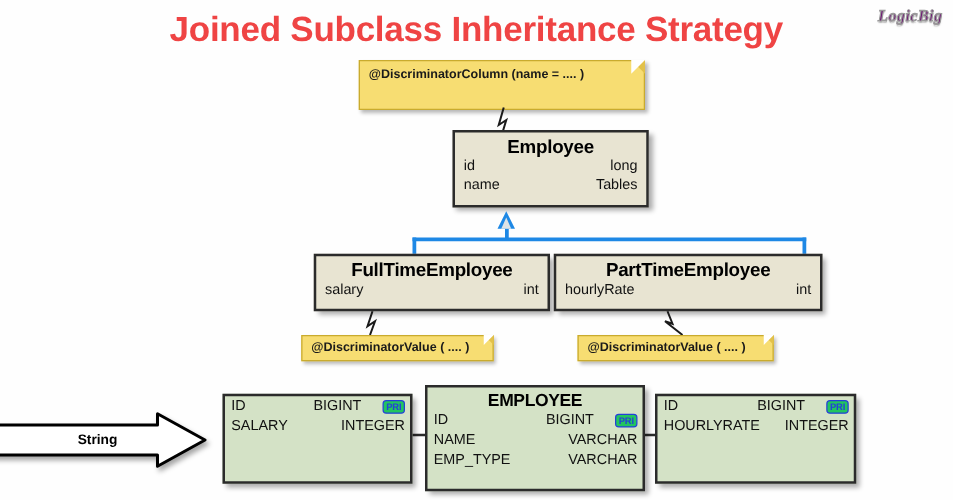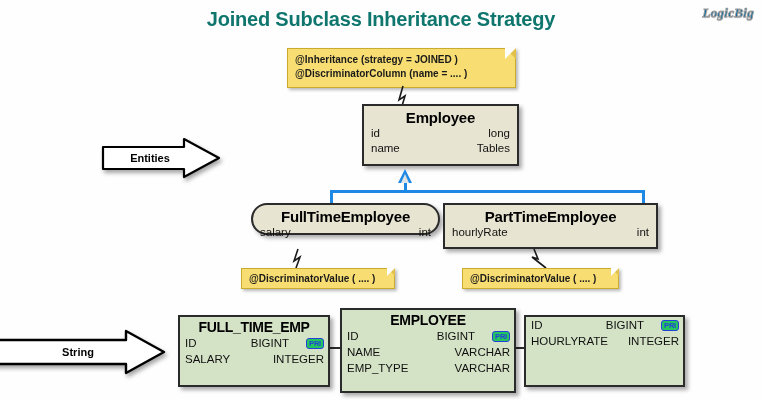--- a/index.html
+++ b/index.html
@@ -22,34 +22,34 @@
     height: 400px;
   }
 
   
   .title {
     position: absolute;
     left: 0;
     top: 8px;
     width: 762px;
     text-align: center;
-    font-size: 20px;
-    font-weight: bold;
-    color: #0f766e;
+    font-size: 28px;
+    font-weight: bold;
+    color: #ef4444;
     letter-spacing: -0.2px;
     font-family: "Liberation Sans", sans-serif;
   }
   .logo {
     position: absolute;
     right: 8px;
     top: 5px;
     font-size: 13px;
     font-weight: bold;
     font-style: italic;
-    color: #0369a1;
+    color: #701a75;
     letter-spacing: 0.3px;
     -webkit-text-stroke: 0.9px #9a9a9a;
     text-shadow: 0 1px 1px rgba(120,120,120,0.55);
     font-family: "Liberation Serif", serif;
   }
 
   
   .note {
     position: absolute;
     background: #f7dd72;
@@ -104,21 +104,21 @@
   }
   .entity .erow {
     display: flex;
     justify-content: space-between;
     font-size: 11.5px;
     color: #111;
     padding: 0 7px;
     line-height: 15px;
   }
   #entity-employee { left: 362px; top: 104px; width: 157px; height: 62px; }
-  #entity-fulltime { left: 251px; top: 203px; width: 189px; height: 32px; border-radius: 19px; }
+  #entity-fulltime { left: 251px; top: 203px; width: 189px; height: 46px; }
   #entity-parttime { left: 443px; top: 203px; width: 215px; height: 46px; }
 
   
   .conn { position: absolute; background: #1e88e5; }
   #conn-vert-up    { left: 404px; top: 183px; width: 3px; height: 9px; }
   #conn-horiz      { left: 330px; top: 190px; width: 315px; height: 3px; }
   #conn-left-down  { left: 330px; top: 190px; width: 3px; height: 15px; }
   #conn-right-down { left: 642px; top: 190px; width: 3px; height: 15px; }
   #conn-arrow {
     position: absolute;
@@ -208,21 +208,20 @@
 <body>
 
 <div class="stage">
 
   <div class="title">Joined Subclass Inheritance Strategy</div>
   <div class="logo">LogicBig</div>
 
   <div class="note" id="note-inheritance">
     <div class="fold"></div>
     <div class="fold2"></div>
-    <div>@Inheritance (strategy = JOINED )</div>
     <div>@DiscriminatorColumn (name = .... )</div>
   </div>
 
   <svg class="leader-svg" style="position:absolute;left:385px;top:86px;width:40px;height:22px;overflow:visible;">
     <path d="M 18 0 L 14 14 L 20 10 L 17 20" stroke="#1a1a1a" stroke-width="1.6" fill="none"></path>
   </svg>
 
   <div class="entity" id="entity-employee">
     <div class="ename">Employee</div>
     <div class="erow">
@@ -273,21 +272,20 @@
   <div class="note" id="note-disc-part">
     <div class="fold"></div>
     <div class="fold2"></div>
     <span>@DiscriminatorValue ( .... )</span>
   </div>
 
   <div class="tconn" id="tconn-left"></div>
   <div class="tconn" id="tconn-right"></div>
 
   <div class="table-box" id="table-full">
-    <div class="tname">FULL_TIME_EMP</div>
     <div class="trow">
       <span class="tcol">ID</span>
       <span class="tspacer"></span>
       <span class="ttype">BIGINT</span>
       <span class="pri">PRI</span>
     </div>
     <div class="trow">
       <span class="tcol">SALARY</span>
       <span class="tspacer"></span>
       <span class="ttype">INTEGER</span>
@@ -321,26 +319,20 @@
       <span class="ttype">BIGINT</span>
       <span class="pri">PRI</span>
     </div>
     <div class="trow">
       <span class="tcol">HOURLYRATE</span>
       <span class="tspacer"></span>
       <span class="ttype">INTEGER</span>
     </div>
   </div>
 
-  <div class="block-arrow" id="arrow-entities">
-    <svg width="122" height="44" viewBox="0 0 122 44">
-      <path d="M 3 11 L 84 11 L 84 3 L 119 22 L 84 41 L 84 33 L 3 33 Z" fill="#ffffff" stroke="#000000" stroke-width="2.2" stroke-linejoin="round"></path>
-    </svg>
-    <div class="lbl">Entities</div>
-  </div>
 
   <div class="block-arrow" id="arrow-tables">
     <svg width="180" height="48" viewBox="0 0 180 48">
       <path d="M -4 12 L 138 12 L 138 3 L 176 24 L 138 45 L 138 36 L -4 36 Z" fill="#ffffff" stroke="#000000" stroke-width="2.4" stroke-linejoin="round"></path>
     </svg>
     <div class="lbl">String</div>
   </div>
 
 </div>
 

